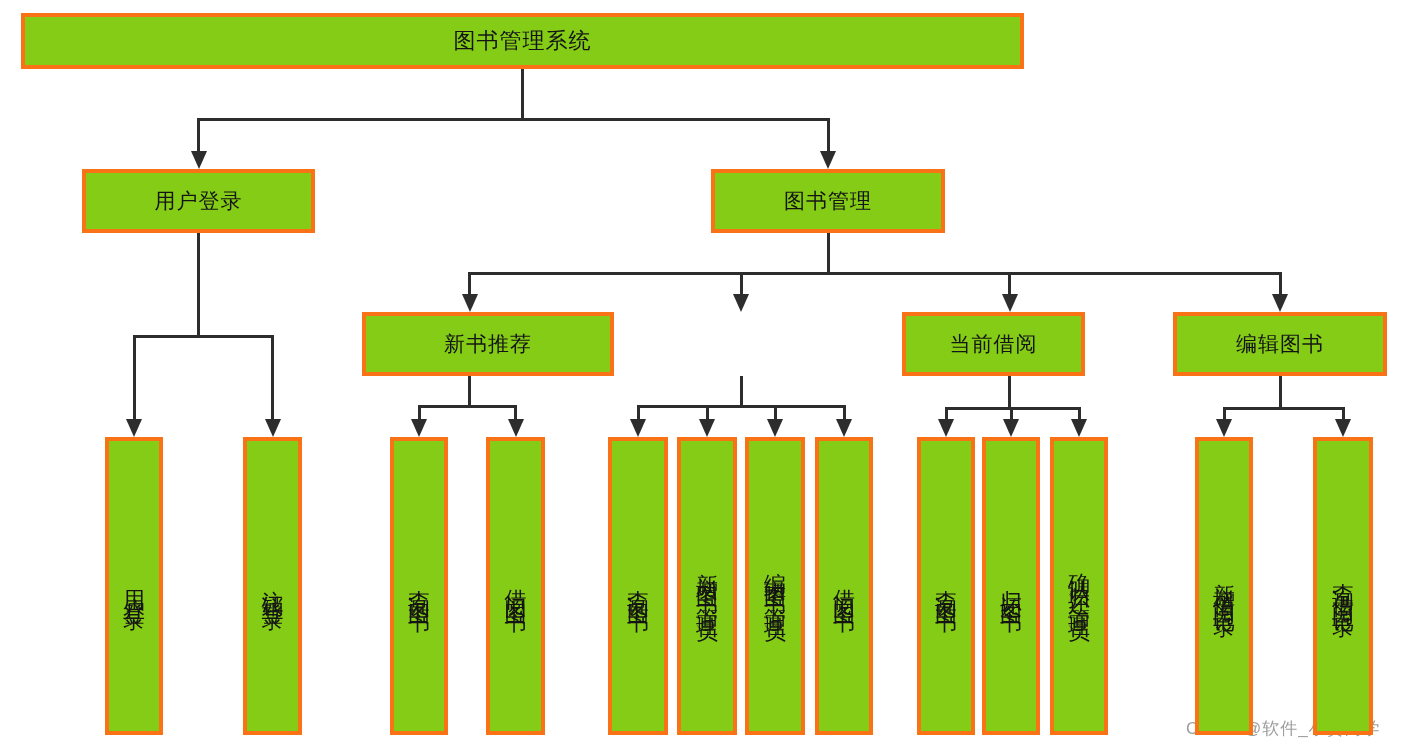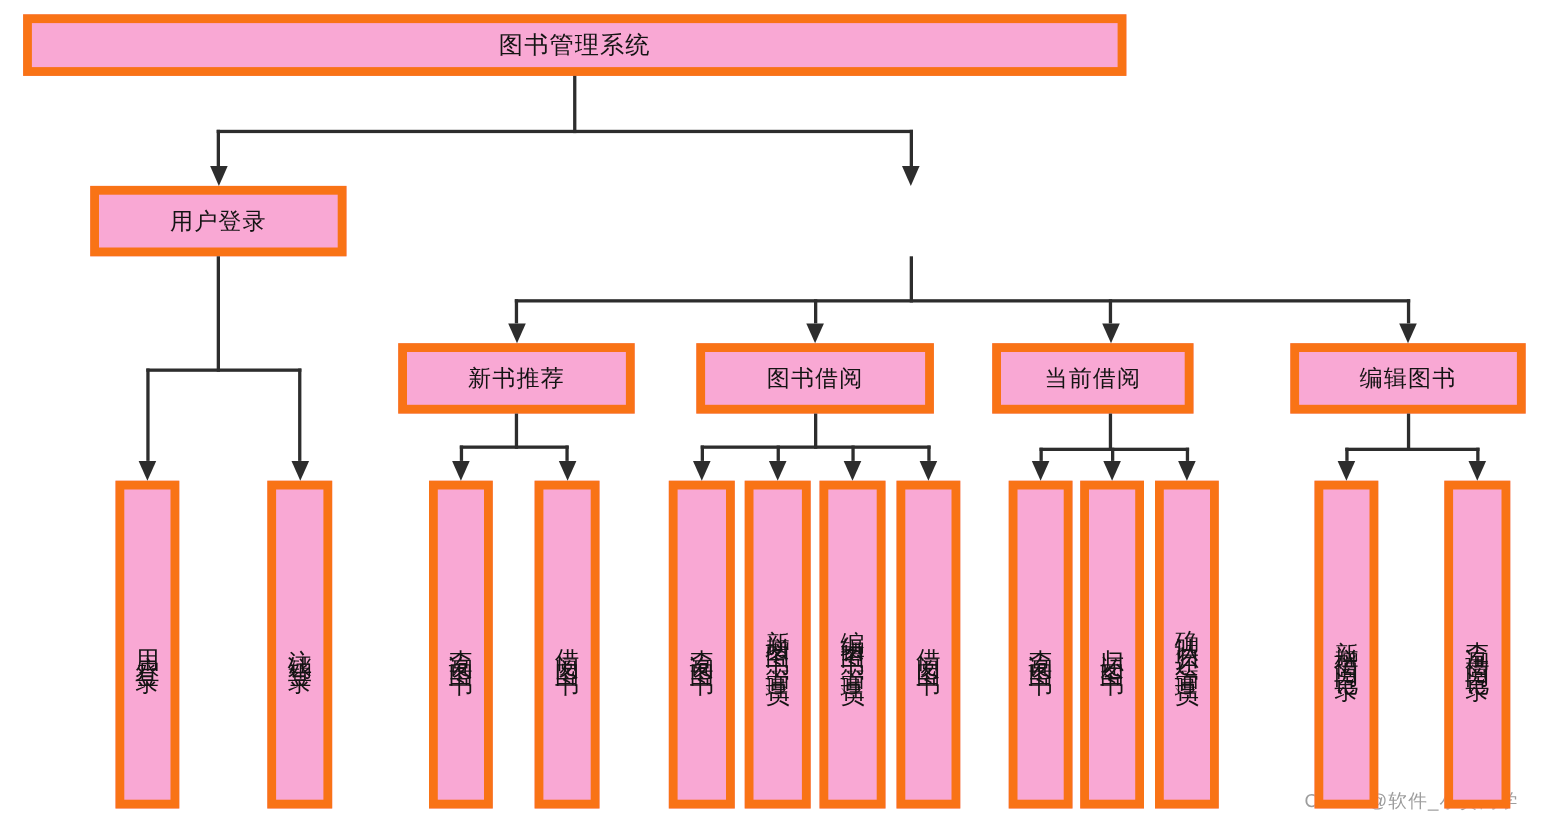--- a/index.html
+++ b/index.html
@@ -11,22 +11,22 @@
   #stage {
     position: relative;
     width: 1405px;
     height: 747px;
     background: #ffffff;
     overflow: hidden;
   }
   .node {
     position: absolute;
     box-sizing: border-box;
-    background: #f9a8d4;
-    border: 8px solid #f97316;
+    background: #84cc16;
+    border: 4px solid #f97316;
     display: flex;
     align-items: center;
     justify-content: center;
     color: #141414;
     font-size: 21px;
     letter-spacing: 1px;
     text-align: center;
     white-space: nowrap;
   }
   .node.vertical {
@@ -64,22 +64,22 @@
     text-shadow: 0 0 3px #ffffff, 0 0 2px #ffffff;
   }
 </style>
 </head>
 <body>
 
 <div id="stage">
   <div class="watermark">CSDN @软件_小贺同学</div>
 <div class="node root-node" style="left: 21px; top: 13px; width: 1003px; height: 56px;">图书管理系统</div>
     <div class="node" style="left: 82px; top: 169px; width: 233px; height: 64px;">用户登录</div>
-    <div class="node" style="left: 362px; top: 312px; width: 215px; height: 64px;">新书推荐</div>
-    <div class="node" style="left: 633px; top: 312px; width: 216px; height: 64px;">图书借阅</div>
+    <div class="node" style="left: 711px; top: 169px; width: 234px; height: 64px;">图书管理</div>
+    <div class="node" style="left: 362px; top: 312px; width: 252px; height: 64px;">新书推荐</div>
     <div class="node" style="left: 902px; top: 312px; width: 183px; height: 64px;">当前借阅</div>
     <div class="node" style="left: 1173px; top: 312px; width: 214px; height: 64px;">编辑图书</div>
     <div class="node vertical" style="left: 105px; top: 437px; width: 58px; height: 298px;">用户登录</div>
     <div class="node vertical" style="left: 243px; top: 437px; width: 59px; height: 298px;">注销登录</div>
     <div class="node vertical" style="left: 390px; top: 437px; width: 58px; height: 298px;">查询图书</div>
     <div class="node vertical" style="left: 486px; top: 437px; width: 59px; height: 298px;">借阅图书</div>
     <div class="node vertical" style="left: 608px; top: 437px; width: 60px; height: 298px;">查询图书</div>
     <div class="node vertical" style="left: 677px; top: 437px; width: 60px; height: 298px;">新增图书（管理员）</div>
     <div class="node vertical" style="left: 745px; top: 437px; width: 60px; height: 298px;">编辑图书（管理员）</div>
     <div class="node vertical" style="left: 815px; top: 437px; width: 58px; height: 298px;">借阅图书</div>

